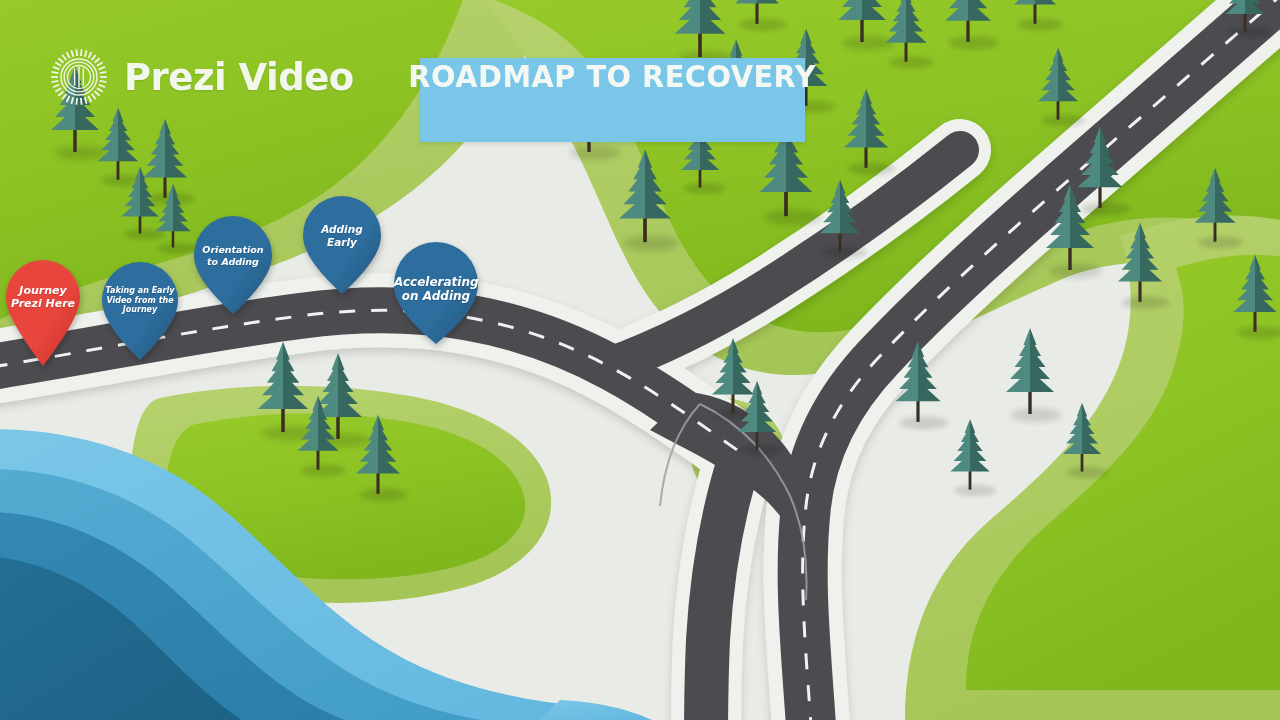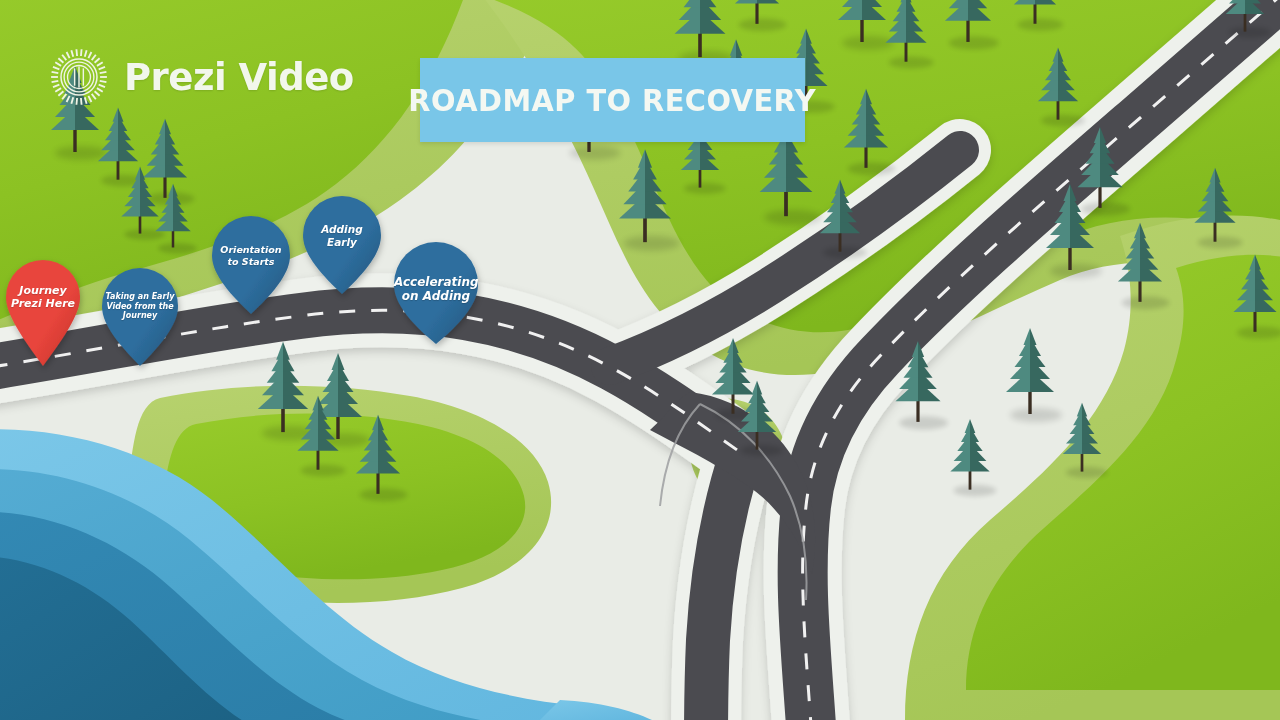--- a/index.html
+++ b/index.html
@@ -21,21 +21,21 @@
     font-family:"DejaVu Sans", sans-serif;
     font-size:37px;font-weight:700;color:#F2F7EC;letter-spacing:-0.5px;
     line-height:1;white-space:nowrap;
     text-shadow:0 1px 2px rgba(0,0,0,.12);
   }
 
   
   #title-banner{
     position:absolute;left:420px;top:58px;width:385px;height:84px;
     background:#79C6E8;z-index:40;
-    display:flex;align-items:center;justify-content:center;
+    display:flex;justify-content:center;
     box-shadow:0 2px 4px rgba(0,0,0,.10);
   }
   #title-banner .txt{
     font-family:"DejaVu Sans", sans-serif;
     font-size:31px;font-weight:700;color:#F4F8F2;
     letter-spacing:0.5px;white-space:nowrap;
     transform:scaleX(.93);
   }
 
   
@@ -321,57 +321,57 @@
               <feDropShadow dx="1" dy="3" stdDeviation="3" flood-color="#000" flood-opacity="0.26"></feDropShadow>
             </filter>
           </defs>
           <path d="M 37 108 C 5.18 65.64 0 50.1 0 39 A 37 37 0 1 1 74 39 C 74 50.1 68.82 65.64 37 108 Z" fill="url(#pg0)" filter="url(#pg0s)"></path>
         </svg>
         <div class="plabel" style="font-size: 11px; top: 26.68px;">
           <div>Journey</div>
           <div>Prezi Here</div>
         </div>
       </div>
-      <div class="pin" style="left: 102px; top: 266px; width: 76px; height: 100px;">
+      <div class="pin" style="left: 102px; top: 260px; width: 76px; height: 100px;">
         <svg width="76" height="110" viewBox="0 0 76 110">
           <defs>
             <linearGradient id="pg1" x1="0" y1="0" x2="1" y2="0.9">
               <stop offset="0%" stop-color="#2E6E9E"></stop>
               <stop offset="62%" stop-color="#2E6E9E"></stop>
               <stop offset="100%" stop-color="#245880"></stop>
             </linearGradient>
             <filter id="pg1s" x="-30%" y="-20%" width="170%" height="150%">
               <feDropShadow dx="1" dy="3" stdDeviation="3" flood-color="#000" flood-opacity="0.26"></feDropShadow>
             </filter>
           </defs>
           <path d="M 38 100 C 5.32 67.36 0 51.4 0 40 A 38 38 0 1 1 76 40 C 76 51.4 70.68 67.36 38 100 Z" fill="url(#pg1)" filter="url(#pg1s)"></path>
         </svg>
         <div class="plabel" style="font-size: 8px; top: 26.32px;">
           <div>Taking an Early</div>
           <div>Video from the</div>
           <div>Journey</div>
         </div>
       </div>
-      <div class="pin" style="left: 212px; top: 214px; width: 78px; height: 100px;">
+      <div class="pin" style="left: 194px; top: 214px; width: 78px; height: 100px;">
         <svg width="78" height="110" viewBox="0 0 78 110">
           <defs>
             <linearGradient id="pg2" x1="0" y1="0" x2="1" y2="0.9">
               <stop offset="0%" stop-color="#2E6E9E"></stop>
               <stop offset="62%" stop-color="#2E6E9E"></stop>
               <stop offset="100%" stop-color="#245880"></stop>
             </linearGradient>
             <filter id="pg2s" x="-30%" y="-20%" width="170%" height="150%">
               <feDropShadow dx="1" dy="3" stdDeviation="3" flood-color="#000" flood-opacity="0.26"></feDropShadow>
             </filter>
           </defs>
           <path d="M 39 100 C 5.460000000000001 69.08 0 52.7 0 41 A 39 39 0 1 1 78 41 C 78 52.7 72.53999999999999 69.08 39 100 Z" fill="url(#pg2)" filter="url(#pg2s)"></path>
         </svg>
         <div class="plabel" style="font-size: 9.5px; top: 30.36px;">
           <div>Orientation</div>
-          <div>to Starts</div>
+          <div>to Adding</div>
         </div>
       </div>
       <div class="pin" style="left: 303px; top: 194px; width: 78px; height: 100px;">
         <svg width="78" height="110" viewBox="0 0 78 110">
           <defs>
             <linearGradient id="pg3" x1="0" y1="0" x2="1" y2="0.9">
               <stop offset="0%" stop-color="#2E6E9E"></stop>
               <stop offset="62%" stop-color="#2E6E9E"></stop>
               <stop offset="100%" stop-color="#245880"></stop>
             </linearGradient>

